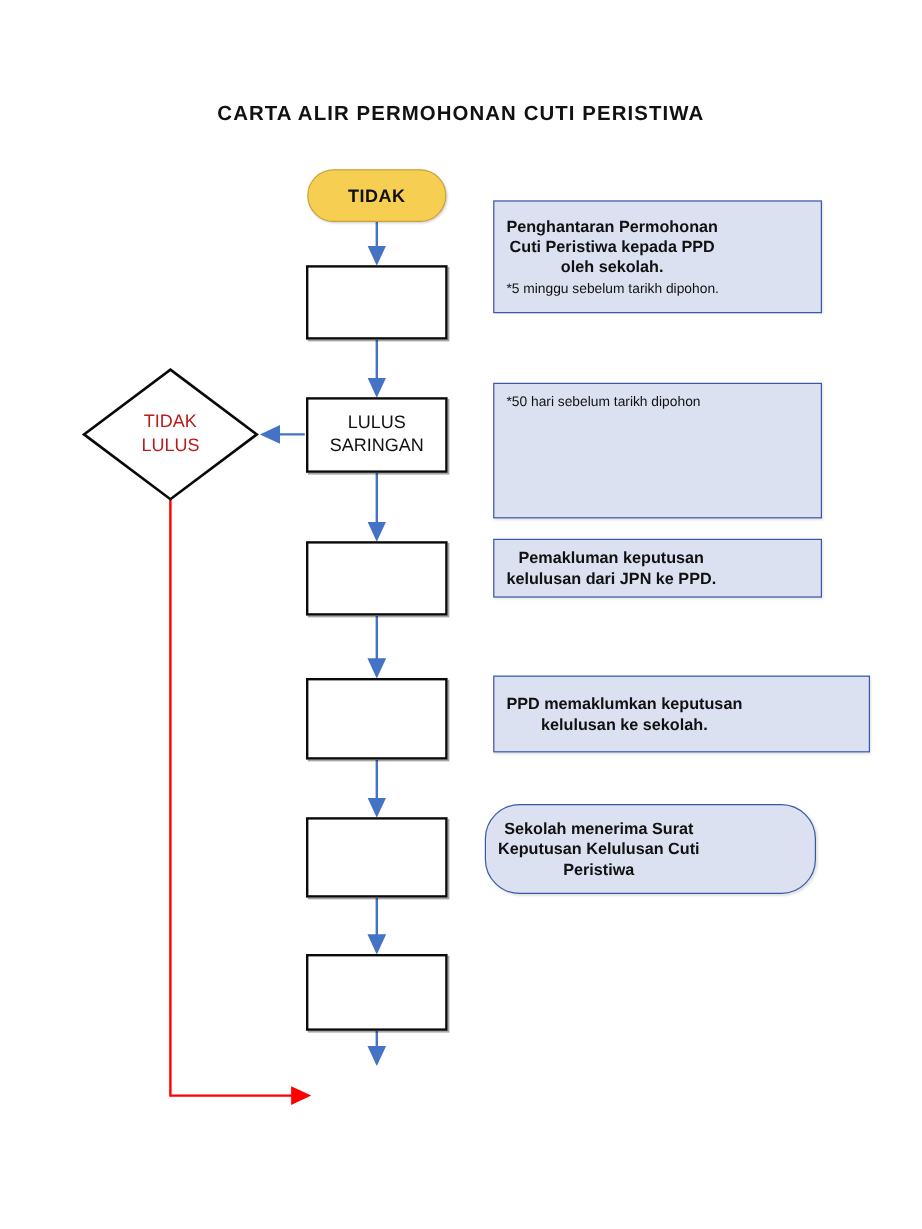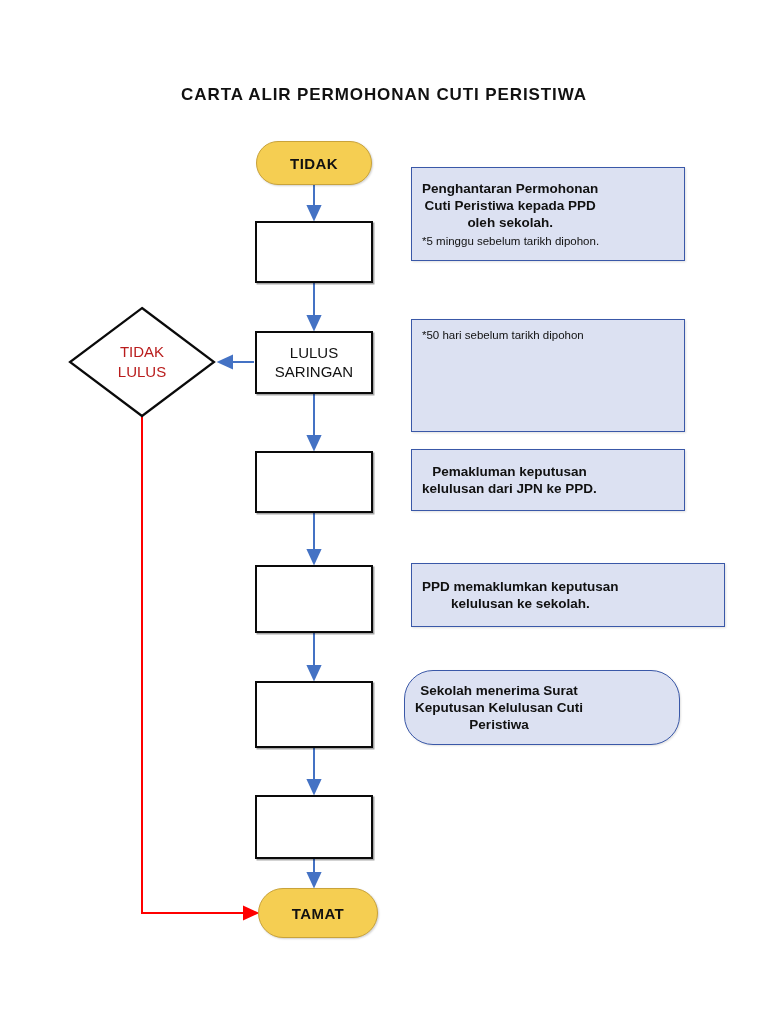--- a/index.html
+++ b/index.html
@@ -209,35 +209,34 @@
   </div>
 
   <div class="node process" style="left:255px; top:681px; width:118px; height:67px;">
     <span class="process-label"></span>
   </div>
 
   <div class="node process" style="left:255px; top:795px; width:118px; height:64px;">
     <span class="process-label"></span>
   </div>
 
-  <div class="node terminator" style="left:258px; top:888px; width:120px; height:50px;">TAMAT</div>
 
   <div class="note" style="left:411px; top:167px; width:274px; height:94px;">
     <span class="note-text">Penghantaran Permohonan
 Cuti Peristiwa kepada PPD
 oleh sekolah.</span>
     <span class="note-sub">*5 minggu sebelum tarikh dipohon.</span>
   </div>
 
   <div class="note note-back" style="left:411px; top:319px; width:274px; height:113px;">
     <span class="note-sub">*50 hari sebelum tarikh dipohon</span>
   </div>
 
 
-  <div class="note" style="left:411px; top:449px; width:274px; height:62px;">
+  <div class="note" style="left:411px; top:449px; width:274px; height:49px;">
     <span class="note-text">Pemakluman keputusan
 kelulusan dari JPN ke PPD.</span>
   </div>
 
   <div class="note" style="left:411px; top:563px; width:314px; height:64px;">
     <span class="note-text">PPD memaklumkan keputusan
 kelulusan ke sekolah.</span>
   </div>
 
   <div class="note" style="left:404px; top:670px; width:276px; height:75px;border-radius:29px;">

